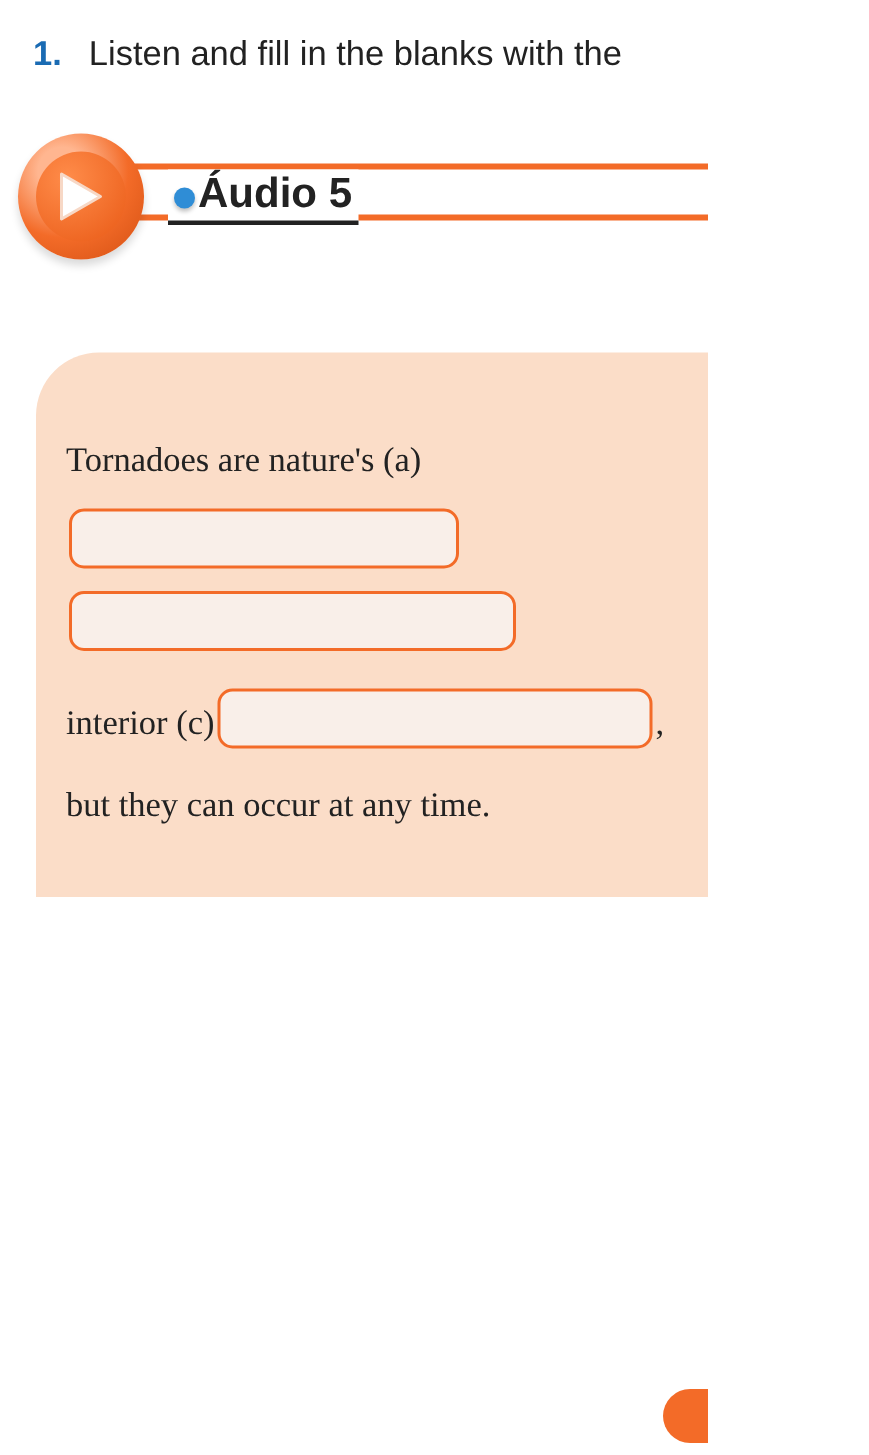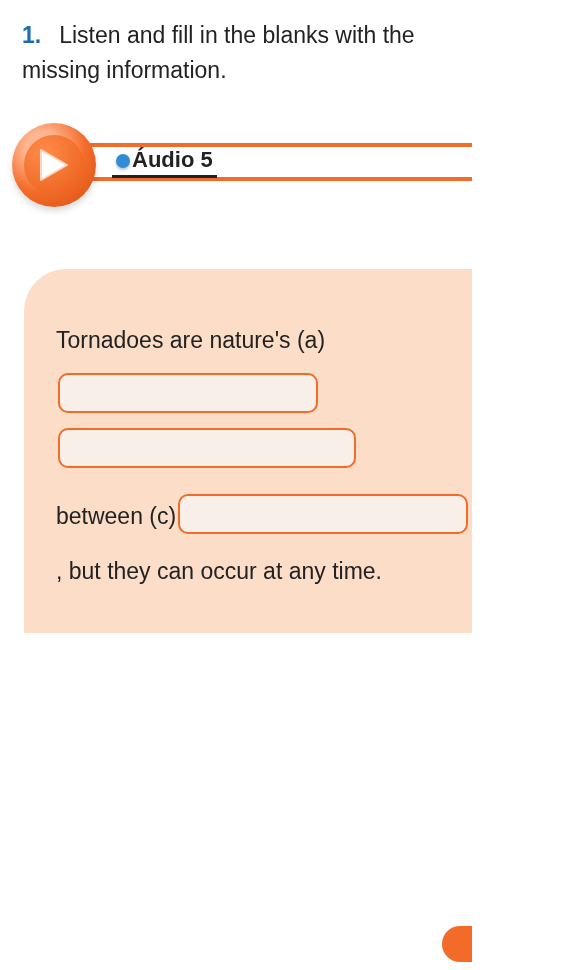--- a/index.html
+++ b/index.html
@@ -60,21 +60,21 @@
     }
     .rail {
       height: 4px;
       background: #f36b28;
       margin-bottom: 30px;
     }
     .audio-label {
       position: absolute;
       top: 24px;
       left: 100px;
-      font-size: 22px;
+      font-size: 28px;
       font-weight: 700;
       border-bottom: 3px solid #222;
       padding: 0 4px 2px 4px;
       background: #fff;
     }
     .audio-label .dot {
       display: inline-block;
       width: 14px;
       height: 14px;
       border-radius: 50%;
@@ -87,21 +87,22 @@
     .passage-box {
       background: #fbddc8;
       margin: 60px 0 0 24px;
       padding: 44px 0 24px 20px;
       border-top-left-radius: 42px;
       font-size: 23px;
       line-height: 2.4;
       color: #222;
     }
     .passage-box p {
-      margin: 0 0 10px 12px;
+      margin: 0 0 10px 0;
+      font-family: Liberation Serif, serif;
     }
     .blank {
       display: inline-block;
       background: #f9efe9;
       border: 2px solid #f36b28;
       border-radius: 10px;
       height: 40px;
       vertical-align: -10px;
       margin: 0 2px;
     }
@@ -123,21 +124,20 @@
     }
     .page-wrap { position: relative; width: 472px; height: 970px; overflow: hidden; }
   </style>
 </head>
 <body>
 
 <div class="page-wrap">
 
   <div class="instruction">
     <span class="num">1.</span><span>Listen and fill in the blanks with the</span><br>
-    <span>missing information.</span>
   </div>
 
   <div class="audio-widget">
     <div class="rails">
       <div class="rail"></div>
       <div class="rail"></div>
     </div>
     <div class="audio-btn">
       <div class="inner">
         <svg width="30" height="34" viewBox="0 0 30 34">
@@ -149,19 +149,19 @@
       <span class="dot"></span><span>Áudio 5</span>
     </div>
   </div>
 
   <div class="passage-box">
     <p>
       <span>Tornadoes are nature's (a)</span><br>
       <span class="blank blank-a"></span><span class="blank blank-b"></span>
     </p>
     <p>
-      <span>between (c)</span><span class="blank blank-c"></span><span>, but they can occur at any time.</span>
+      <span>interior (c)</span><span class="blank blank-c"></span><span>, but they can occur at any time.</span>
     </p>
   </div>
 
   <div class="corner-btn"></div>
 
 </div>
 
 </body></html>

